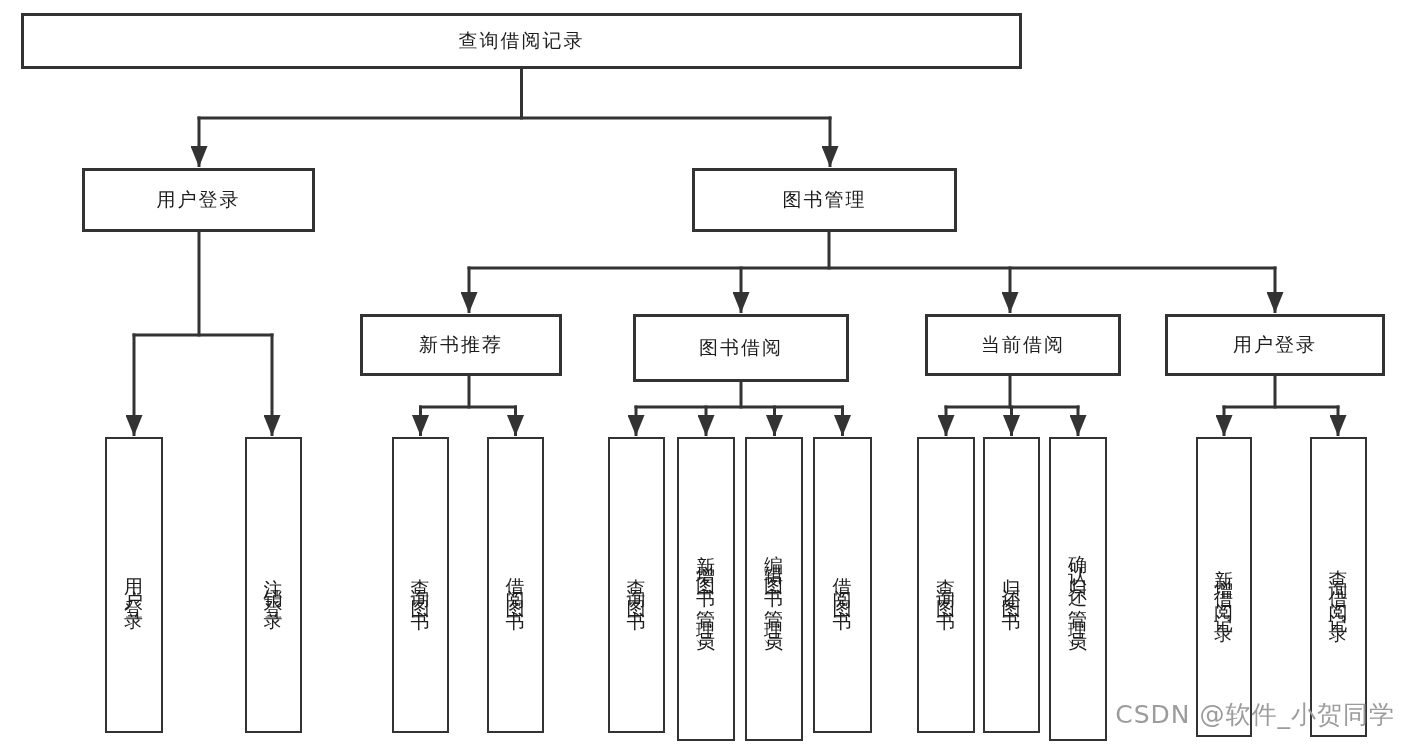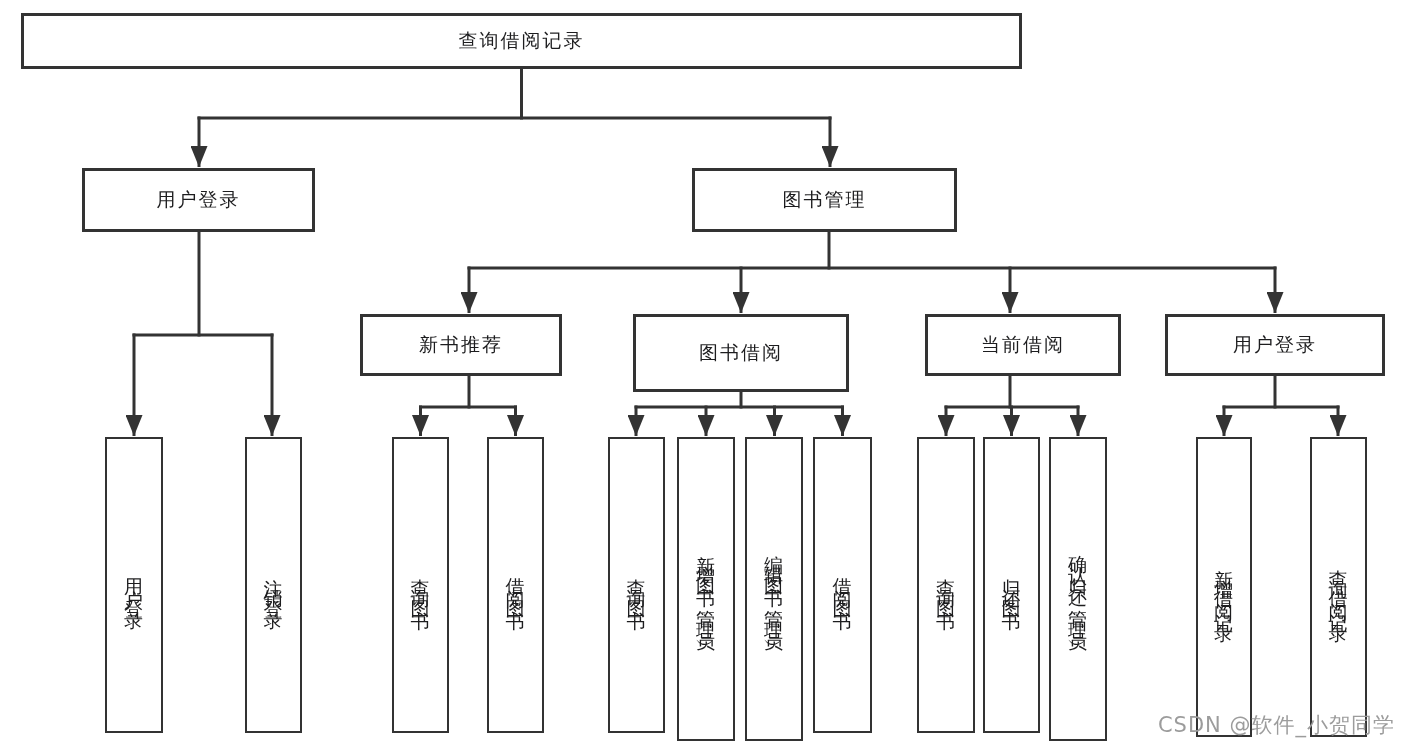--- a/index.html
+++ b/index.html
@@ -45,22 +45,22 @@
   .vbox .lbl{
     writing-mode:vertical-lr;
     text-orientation:mixed;
     font-size:19px;
     letter-spacing:11px;
     line-height:1;
     white-space:nowrap;
   }
   .watermark{
     position:absolute;
-    right:10px;bottom:8px;
-    font-size:21px;
+    right:10px;bottom:16px;
+    font-size:25px;
     color:var(--wm);
     letter-spacing:1px;
     white-space:nowrap;
   }
 </style>
 </head>
 <body>
 
 <div class="canvas">
 
@@ -119,21 +119,21 @@
   <div class="box" style="left:82px;top:168px;width:233px;height:64px;">
     <span class="lbl">用户登录</span>
   </div>
   <div class="box" style="left:692px;top:168px;width:265px;height:64px;">
     <span class="lbl">图书管理</span>
   </div>
 
   <div class="box" style="left:360px;top:314px;width:202px;height:62px;">
     <span class="lbl">新书推荐</span>
   </div>
-  <div class="box" style="left:633px;top:314px;width:216px;height:78px;">
+  <div class="box" style="left:633px;top:314px;width:216px;height:68px;">
     <span class="lbl">图书借阅</span>
   </div>
   <div class="box" style="left:925px;top:314px;width:196px;height:62px;">
     <span class="lbl">当前借阅</span>
   </div>
   <div class="box" style="left:1165px;top:314px;width:220px;height:62px;">
     <span class="lbl">用户登录</span>
   </div>
 
   <div class="vbox" style="left:105px;width:58px;">

